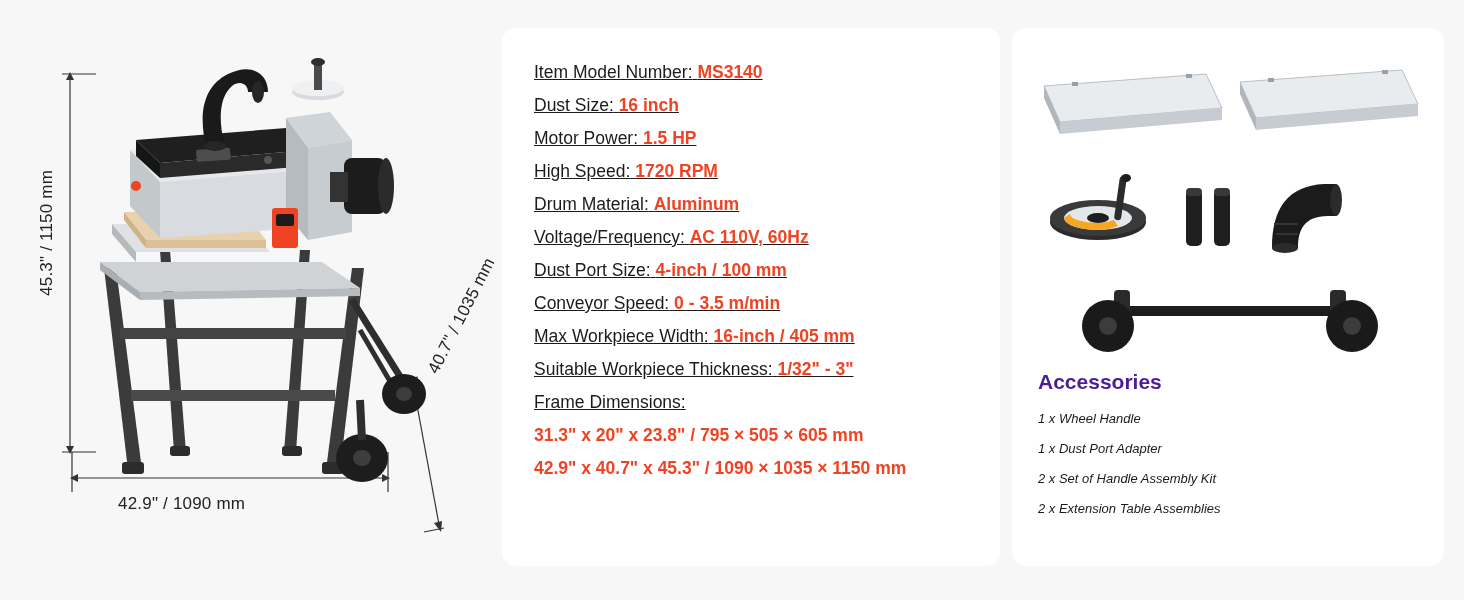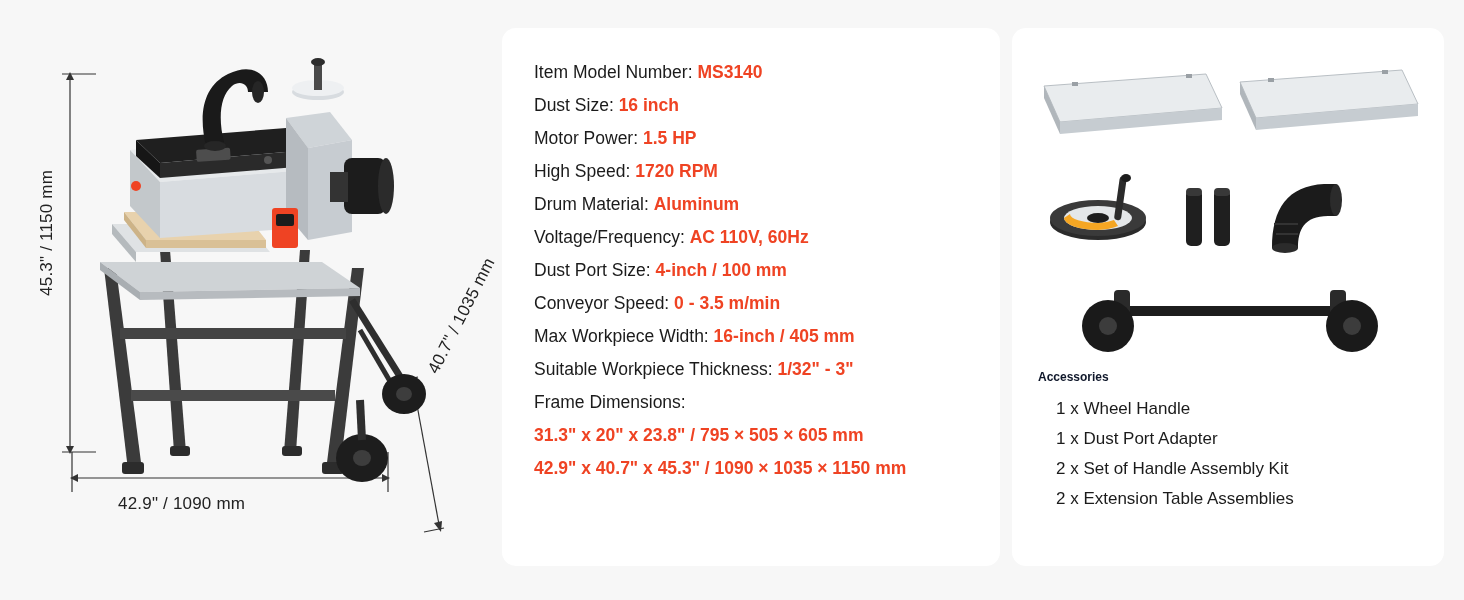--- a/index.html
+++ b/index.html
@@ -61,20 +61,21 @@
     height: 538px;
     background: #ffffff;
     border-radius: 14px;
     padding: 28px 30px 20px 32px;
   }
   .spec-line {
     font-size: 17.5px;
     color: #1b1b1b;
     line-height: 33px;
     white-space: nowrap;
+    text-decoration: underline;
   }
   .spec-line .val {
     color: #ef4323;
     font-weight: bold;
   }
   .spec-line .lbl { font-weight: normal; }
   .spec-block-val {
     display: block;
     color: #ef4323;
     font-weight: bold;
@@ -90,31 +91,32 @@
     margin-top: 28px;
     width: 432px;
     height: 538px;
     background: #ffffff;
     border-radius: 14px;
     padding: 10px 24px 18px 24px;
   }
   .acc-art { position: relative; width: 100%; height: 330px; }
   .acc-art svg { position: absolute; left: 0; top: 0; }
   .acc-title {
-    color: #0f172a;
+    color: #4c1d95;
     font-weight: bold;
-    font-size: 12px;
+    font-size: 21px;
     margin: 2px 0 10px 2px;
   }
   .acc-item {
-    font-size: 17px;
+    font-size: 13px;
     color: #1b1b1b;
     line-height: 30px;
-    margin-left: 20px;
+    margin-left: 2px;
     white-space: nowrap;
+    font-style: italic;
   }
 </style>
 </head>
 <body>
 
 <div class="page">
 
   <div class="product-panel">
     <svg class="prod-svg" width="500" height="600" viewBox="0 0 500 600">
 

